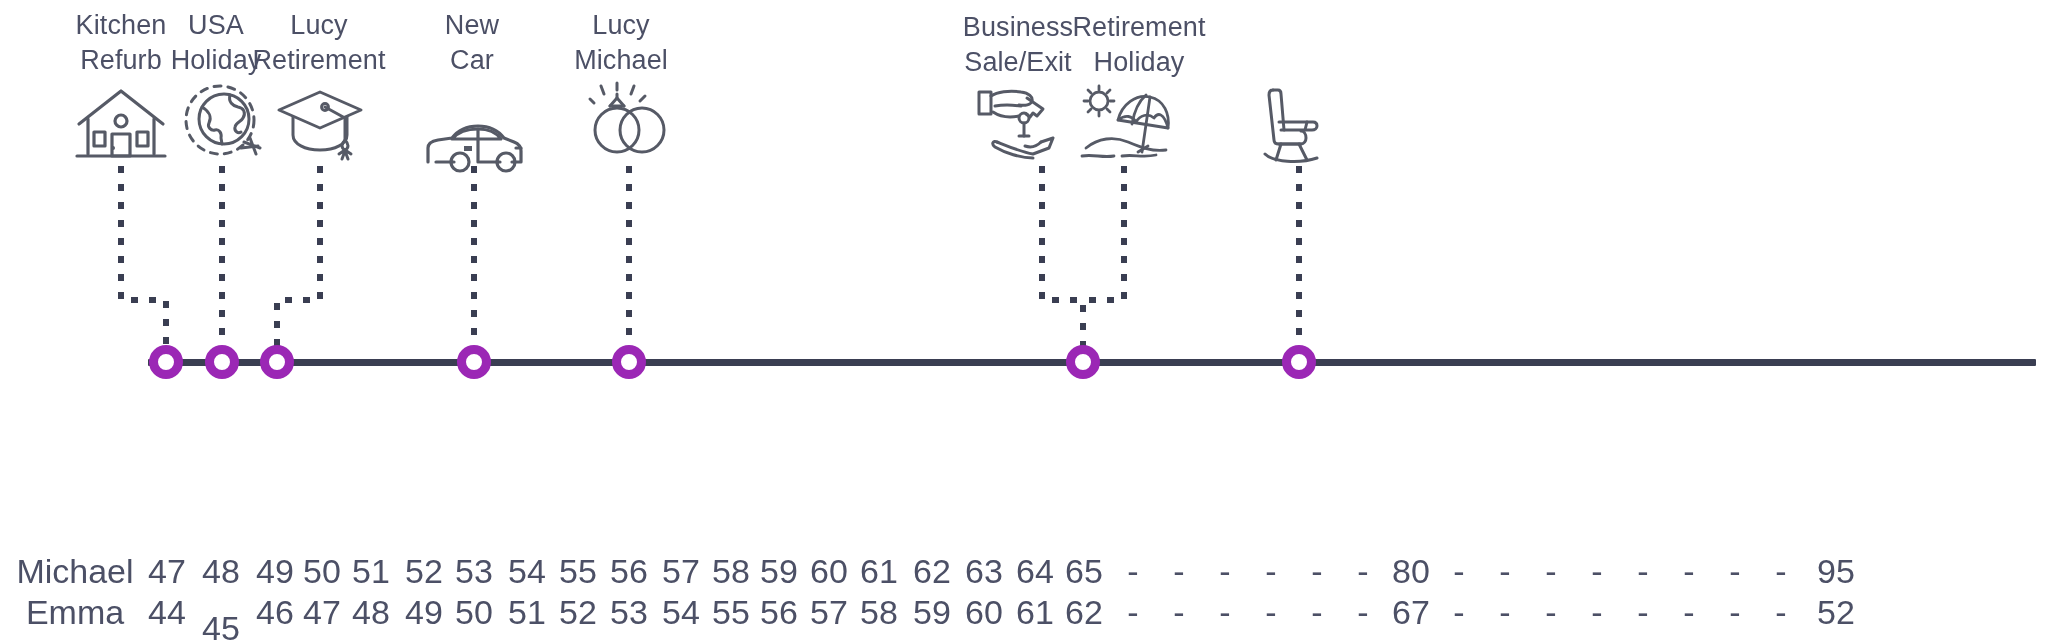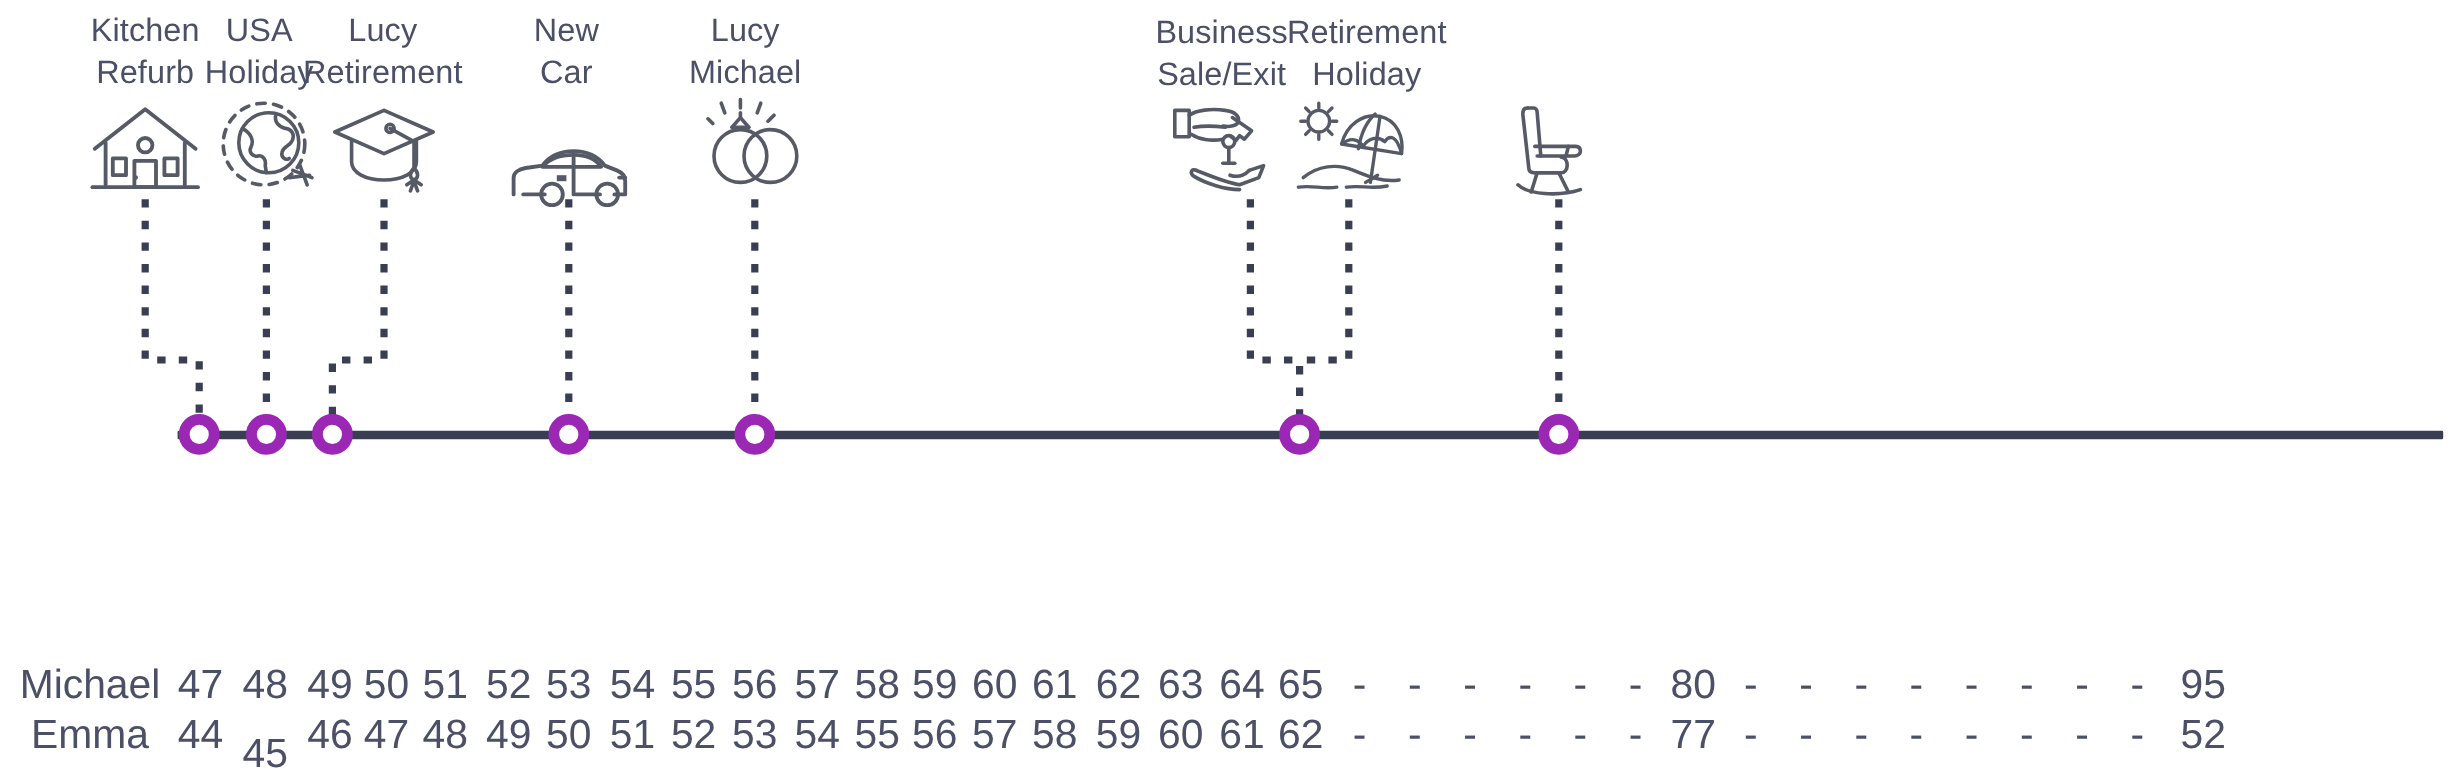--- a/index.html
+++ b/index.html
@@ -344,21 +344,21 @@
         <div class="age-cell" style="left: 932px;">59</div>
         <div class="age-cell" style="left: 984px;">60</div>
         <div class="age-cell" style="left: 1035px;">61</div>
         <div class="age-cell" style="left: 1084px;">62</div>
         <div class="age-cell dash" style="left: 1133px;">-</div>
         <div class="age-cell dash" style="left: 1179px;">-</div>
         <div class="age-cell dash" style="left: 1225px;">-</div>
         <div class="age-cell dash" style="left: 1271px;">-</div>
         <div class="age-cell dash" style="left: 1317px;">-</div>
         <div class="age-cell dash" style="left: 1363px;">-</div>
-        <div class="age-cell" style="left: 1411px;">77</div>
+        <div class="age-cell" style="left: 1411px;">67</div>
         <div class="age-cell dash" style="left: 1459px;">-</div>
         <div class="age-cell dash" style="left: 1505px;">-</div>
         <div class="age-cell dash" style="left: 1551px;">-</div>
         <div class="age-cell dash" style="left: 1597px;">-</div>
         <div class="age-cell dash" style="left: 1643px;">-</div>
         <div class="age-cell dash" style="left: 1689px;">-</div>
         <div class="age-cell dash" style="left: 1735px;">-</div>
         <div class="age-cell dash" style="left: 1781px;">-</div>
         <div class="age-cell" style="left: 1836px;">52</div>
       </div>

